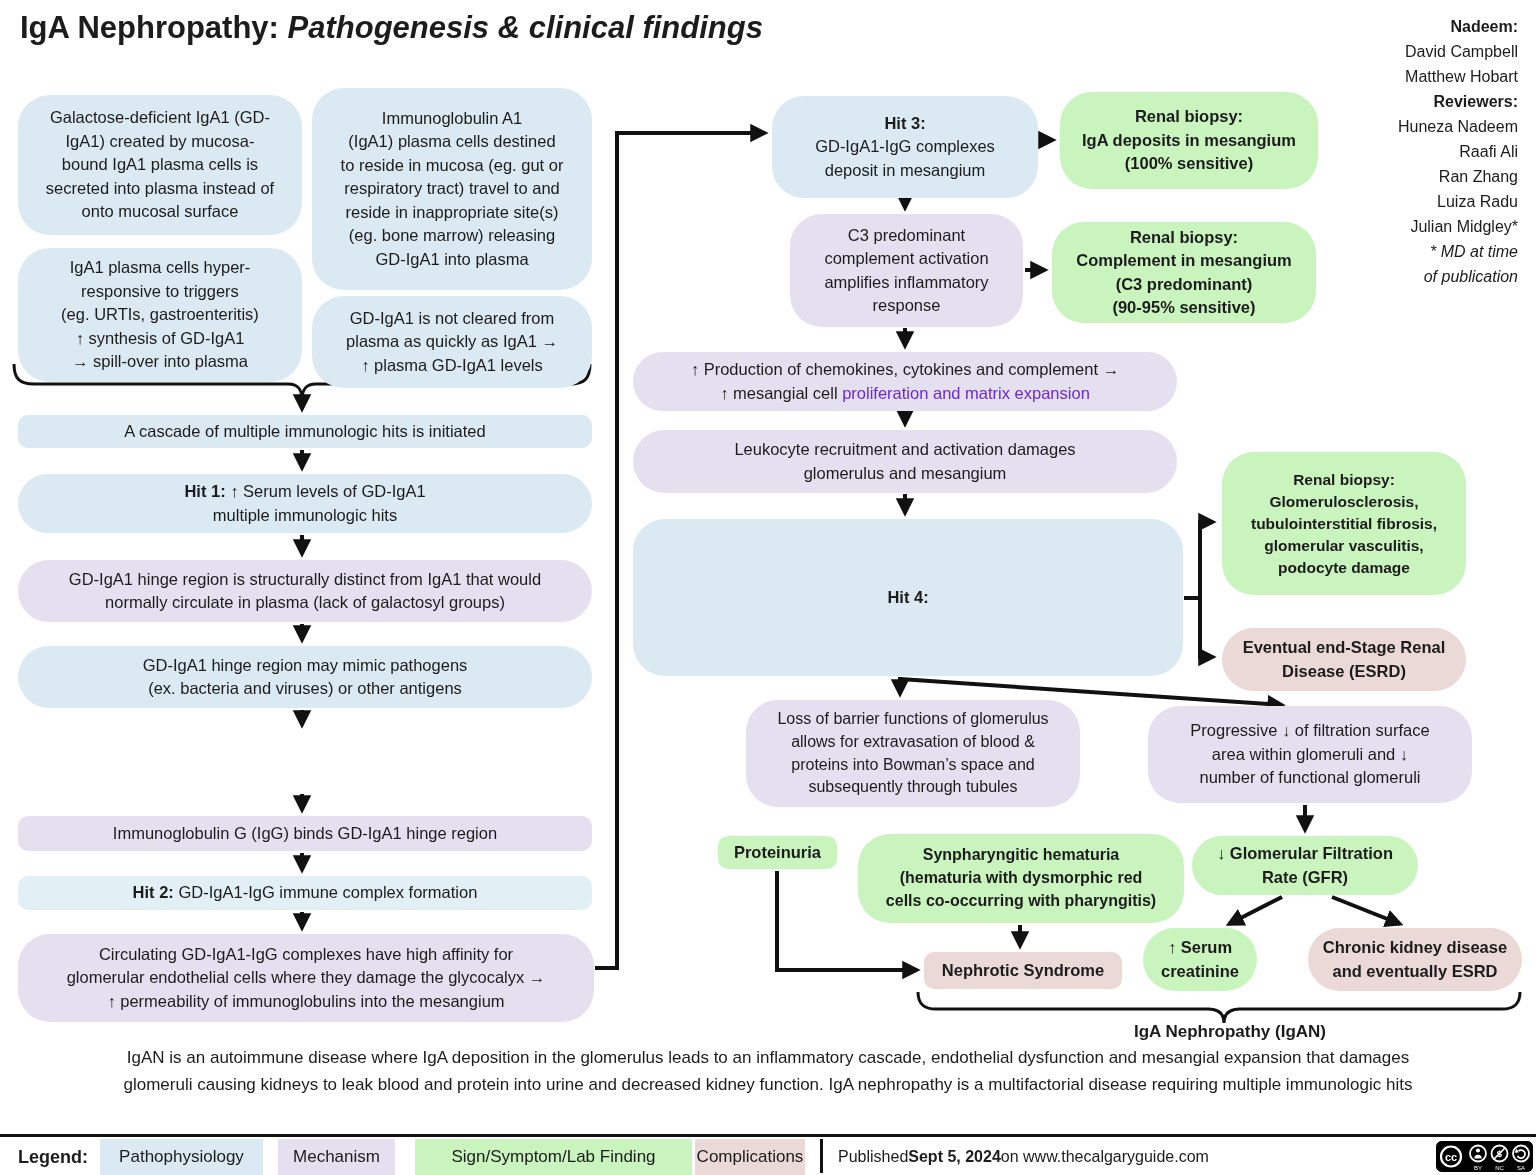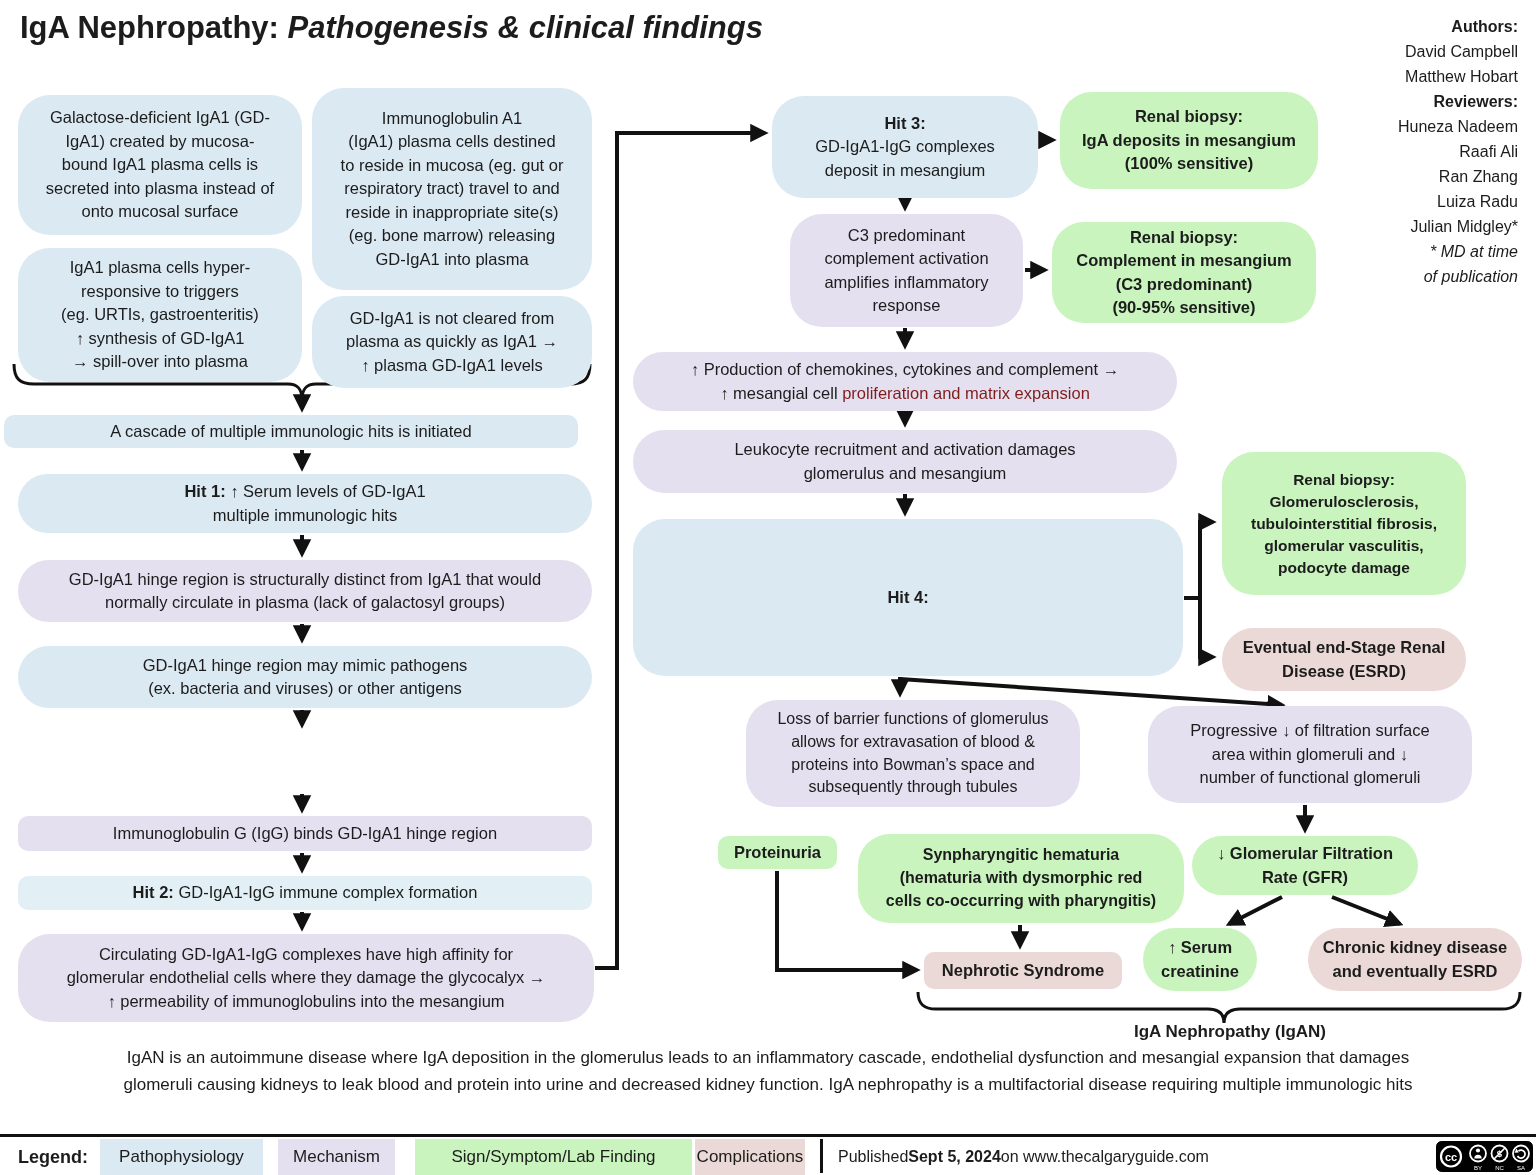--- a/index.html
+++ b/index.html
@@ -8,33 +8,33 @@
   #connectors{position:absolute;left:0;top:0;z-index:0;}
   .bx{position:absolute;z-index:1;border-radius:32px;display:flex;flex-direction:column;
       justify-content:center;align-items:center;text-align:center;font-size:16.5px;
       line-height:1.42;padding:4px 8px;box-sizing:border-box;}
   .blue{background:#dbe9f2;}
   .blue2{background:#e2f0f6;}
   .lav{background:#e4e0ef;}
   .grn{background:#c9f4be;font-weight:bold;}
   .pnk{background:#ead9d6;font-weight:bold;}
   .b{font-weight:bold;}
-  .muted{color:#7f1d1d;}
+  .muted{color:#6d28d9;}
   .r10{border-radius:10px;}
   
   #title{position:absolute;left:20px;top:10px;font-size:31px;font-weight:bold;z-index:1;}
   #title .it{font-style:italic;}
   #credits{position:absolute;right:18px;top:14px;text-align:right;font-size:16px;line-height:25px;z-index:1;}
   #credits .note{font-style:italic;}
   
   #b-galactose{left:18px;top:95px;width:284px;height:140px;}
   #b-immuno{left:312px;top:88px;width:280px;height:202px;}
   #b-hyper{left:18px;top:248px;width:284px;height:134px;}
   #b-notcleared{left:312px;top:296px;width:280px;height:92px;}
-  #b-cascade{left:4px;top:415px;width:574px;height:33px;}
+  #b-cascade{left:18px;top:415px;width:574px;height:33px;}
   #b-hit1{left:18px;top:474px;width:574px;height:59px;}
   #b-hinge{left:18px;top:560px;width:574px;height:62px;}
   #b-mimic{left:18px;top:646px;width:574px;height:62px;}
   #b-cross{left:18px;top:731px;width:574px;height:61px;}
   #b-iggbinds{left:18px;top:816px;width:574px;height:35px;}
   #b-hit2{left:18px;top:876px;width:574px;height:34px;}
   #b-circulating{left:18px;top:934px;width:576px;height:88px;}
   
   #b-hit3{left:772px;top:96px;width:266px;height:102px;}
   #b-c3{left:790px;top:214px;width:233px;height:113px;}
@@ -123,21 +123,21 @@
       <path d="M14 364 C14 379 20 384 34 384 L288 384 C297 384 302 388 302 400 C302 388 307 384 316 384 L570 384 C584 384 590 379 590 364"></path>
       <path d="M918 992 C918 1004 924 1009 936 1009 L1208 1009 C1218 1009 1224 1013 1224 1023 C1224 1013 1230 1009 1240 1009 L1502 1009 C1514 1009 1520 1004 1520 992"></path>
     </g>
   </svg>
 
   <div id="title">
     <span>IgA Nephropathy: </span><span class="it">Pathogenesis &amp; clinical findings</span>
   </div>
 
   <div id="credits">
-    <div class="b">Authors:</div>
+    <div class="b">Nadeem:</div>
     <div>David Campbell</div>
     <div>Matthew Hobart</div>
     <div class="b">Reviewers:</div>
     <div>Huneza Nadeem</div>
     <div>Raafi Ali</div>
     <div>Ran Zhang</div>
     <div>Luiza Radu</div>
     <div>Julian Midgley*</div>
     <div class="note">* MD at time<br>of publication</div>
   </div>

